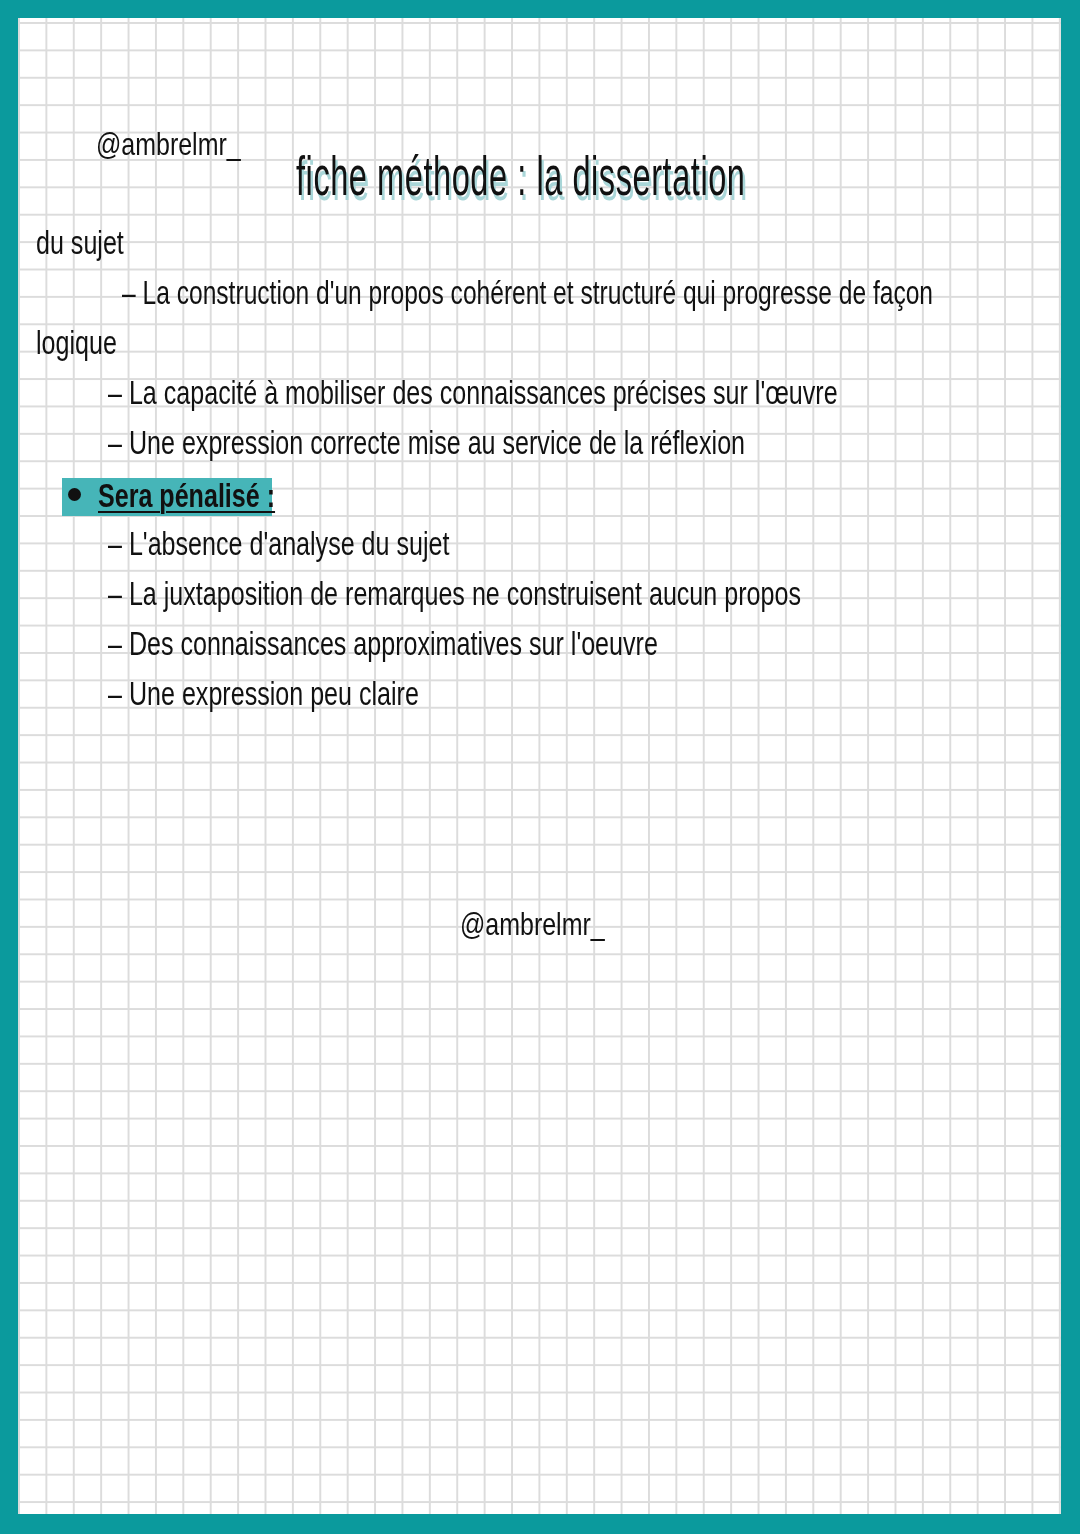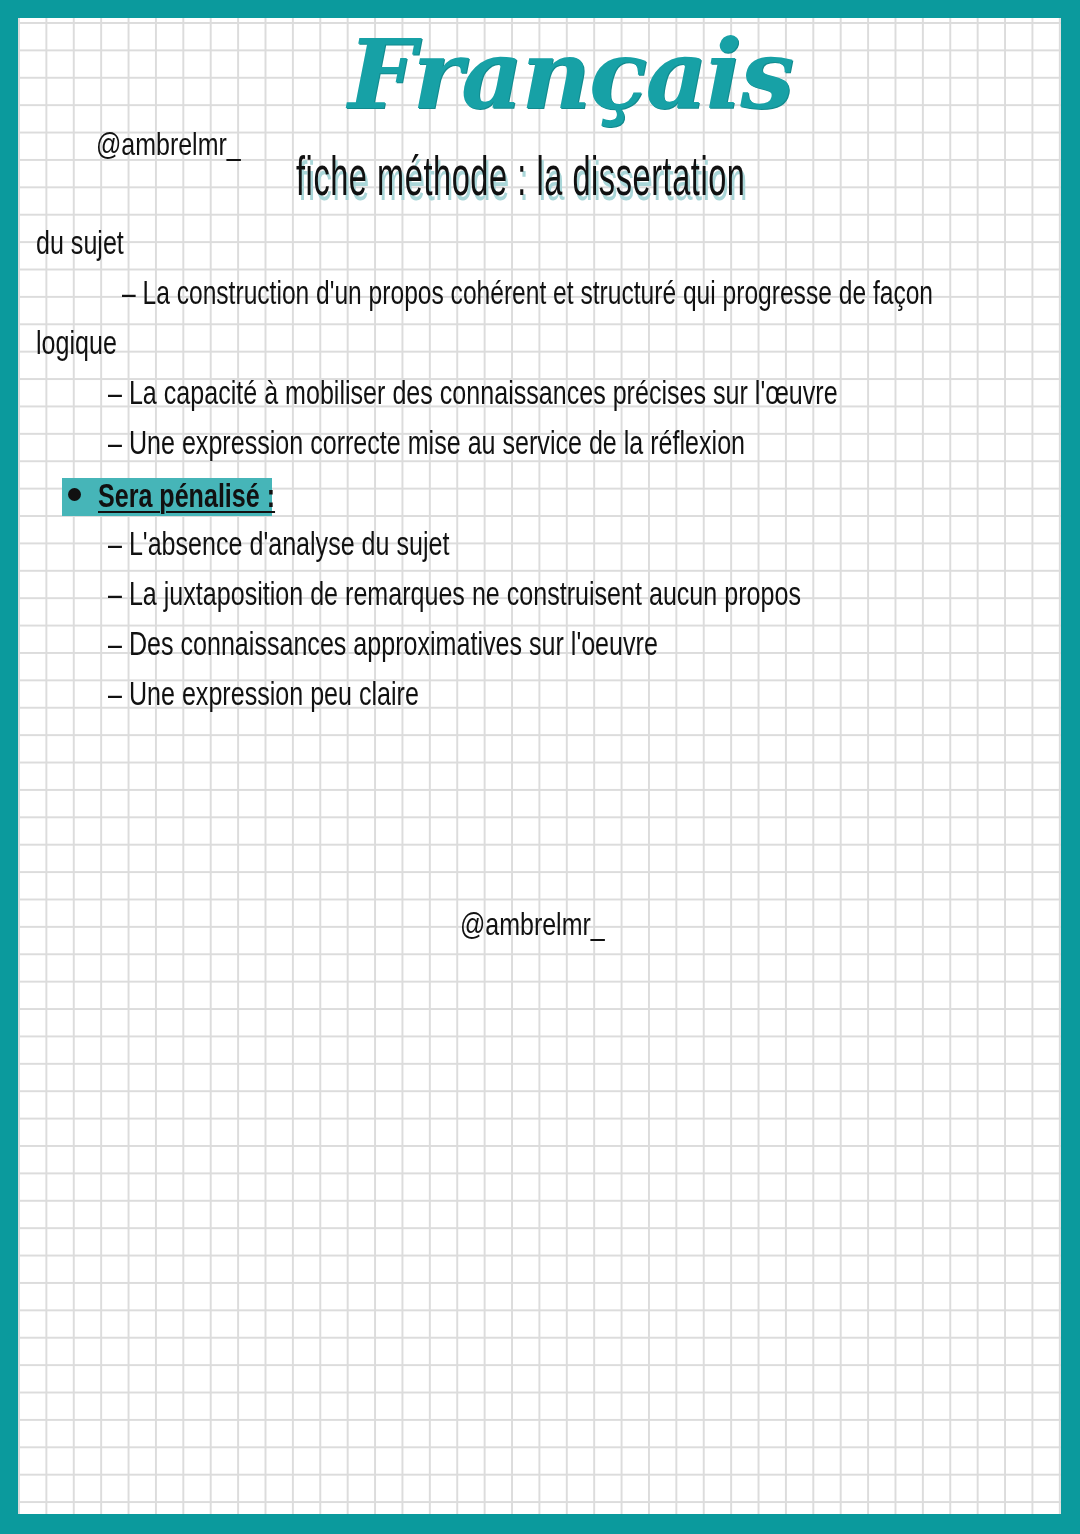--- a/index.html
+++ b/index.html
@@ -56,21 +56,20 @@
   .heading {
     font-weight: bold; text-decoration: underline;
     text-decoration-thickness: 2px; text-underline-offset: 4px;
   }
 </style>
 </head>
 <body>
 
 <div class="sheet">
 
-  <div class="abs title">Français</div>
 
   <div class="abs handle" style="left:78px; top:108px;">@ambrelmr_</div>
 
   <div class="abs subtitle">fiche méthode : la dissertation</div>
 
   <div class="abs line" style="left:18px; top:203px;">du sujet</div>
 
   <div class="abs line" style="left:104px; top:253px; transform: scaleX(0.745);">– La construction d'un propos cohérent et structuré qui progresse de façon</div>
   <div class="abs line" style="left:18px; top:303px;">logique</div>
   <div class="abs line" style="left:90px; top:353px;">–  La capacité à mobiliser des connaissances précises sur l'œuvre</div>

